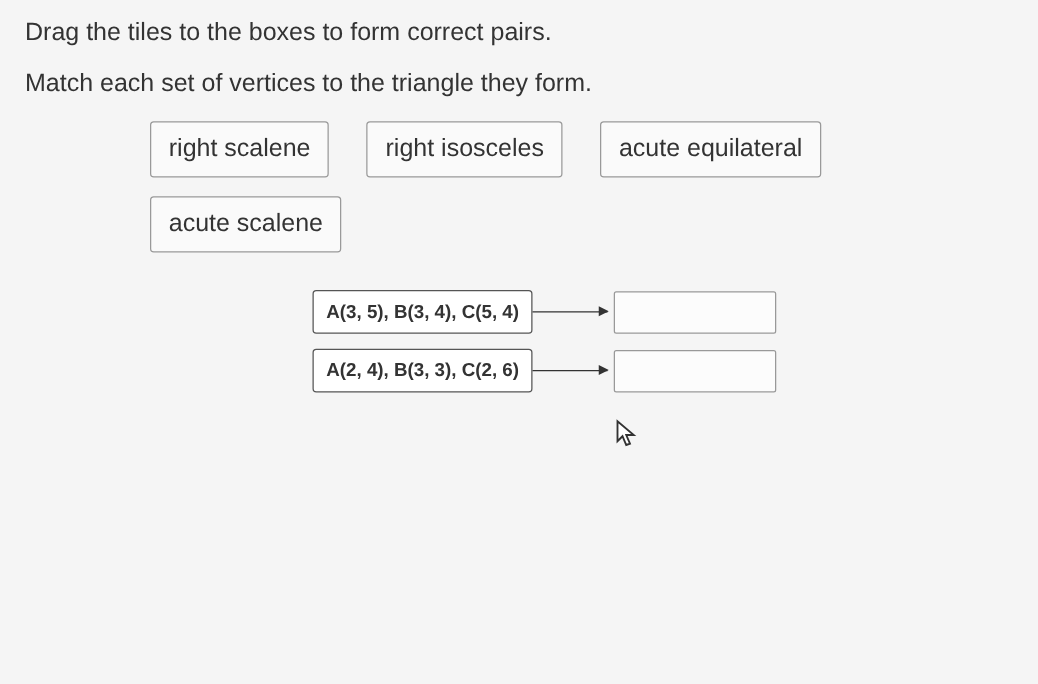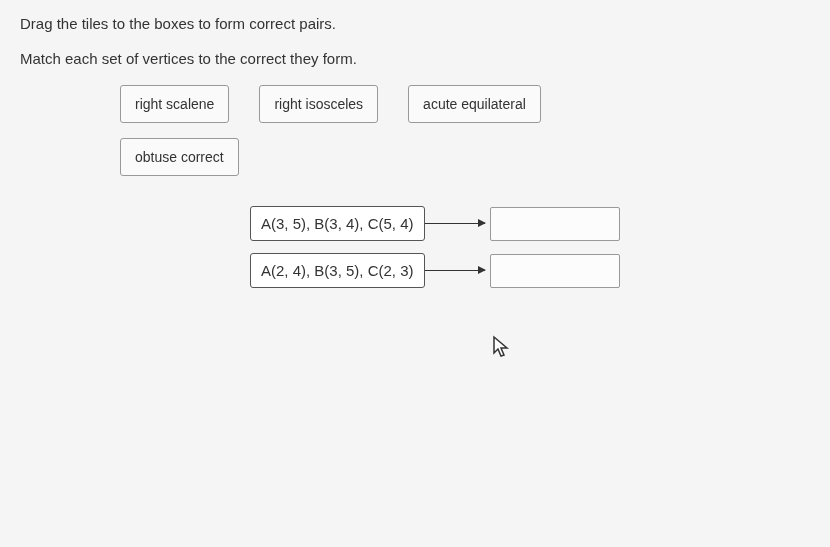--- a/index.html
+++ b/index.html
@@ -9,58 +9,58 @@
     }
     body {
       font-family: Arial, sans-serif;
       background: #f5f5f5;
       width: 830px;
       height: 547px;
       padding: 15px 20px;
       color: #333;
     }
     .instruction {
-      font-size: 15px;
+      font-size: 20px;
       margin-bottom: 18px;
       color: #333;
     }
     .tiles-area {
       margin-left: 100px;
       margin-bottom: 30px;
     }
     .tiles-row {
       display: flex;
       gap: 30px;
       margin-bottom: 15px;
     }
     .tile {
       border: 1px solid #999;
       border-radius: 3px;
       padding: 10px 14px;
       background: #fafafa;
-      font-size: 14px;
+      font-size: 20px;
       cursor: grab;
       white-space: nowrap;
     }
     .matching-area {
       margin-left: 230px;
     }
     .match-row {
       display: flex;
       align-items: center;
       margin-bottom: 12px;
       gap: 0;
     }
     .vertex-box {
       border: 1.5px solid #555;
       border-radius: 3px;
       padding: 8px 10px;
       font-size: 15px;
       background: #fff;
-      font-weight: 400;
+      font-weight: 700;
       white-space: nowrap;
     }
     .arrow-line {
       width: 60px;
       height: 1px;
       background: #333;
       position: relative;
     }
     .arrow-line::after {
       content: '';
@@ -83,41 +83,41 @@
       position: absolute;
       left: 492px;
       top: 335px;
       pointer-events: none;
     }
   </style>
 </head>
 <body>
 
 <div class="instruction">Drag the tiles to the boxes to form correct pairs.</div>
-<div class="instruction">Match each set of vertices to the correct they form.</div>
+<div class="instruction">Match each set of vertices to the triangle they form.</div>
 
 <div class="tiles-area">
   <div class="tiles-row">
     <div class="tile">right scalene</div>
     <div class="tile">right isosceles</div>
     <div class="tile">acute equilateral</div>
   </div>
   <div class="tiles-row">
-    <div class="tile">obtuse correct</div>
+    <div class="tile">acute scalene</div>
   </div>
 </div>
 
 <div class="matching-area">
   <div class="match-row">
     <div class="vertex-box">A(3, 5), B(3, 4), C(5, 4)</div>
     <div class="arrow-line"></div>
     <div class="drop-box"></div>
   </div>
   <div class="match-row">
-    <div class="vertex-box">A(2, 4), B(3, 5), C(2, 3)</div>
+    <div class="vertex-box">A(2, 4), B(3, 3), C(2, 6)</div>
     <div class="arrow-line"></div>
     <div class="drop-box"></div>
   </div>
 </div>
 
 <svg class="cursor-icon" width="20" height="24" viewBox="0 0 20 24">
   <path d="M2 2 L2 18 L6 14 L9 21 L12 20 L9 13 L15 13 Z" fill="white" stroke="#333" stroke-width="1.5"></path>
 </svg>
 
 </body></html>

